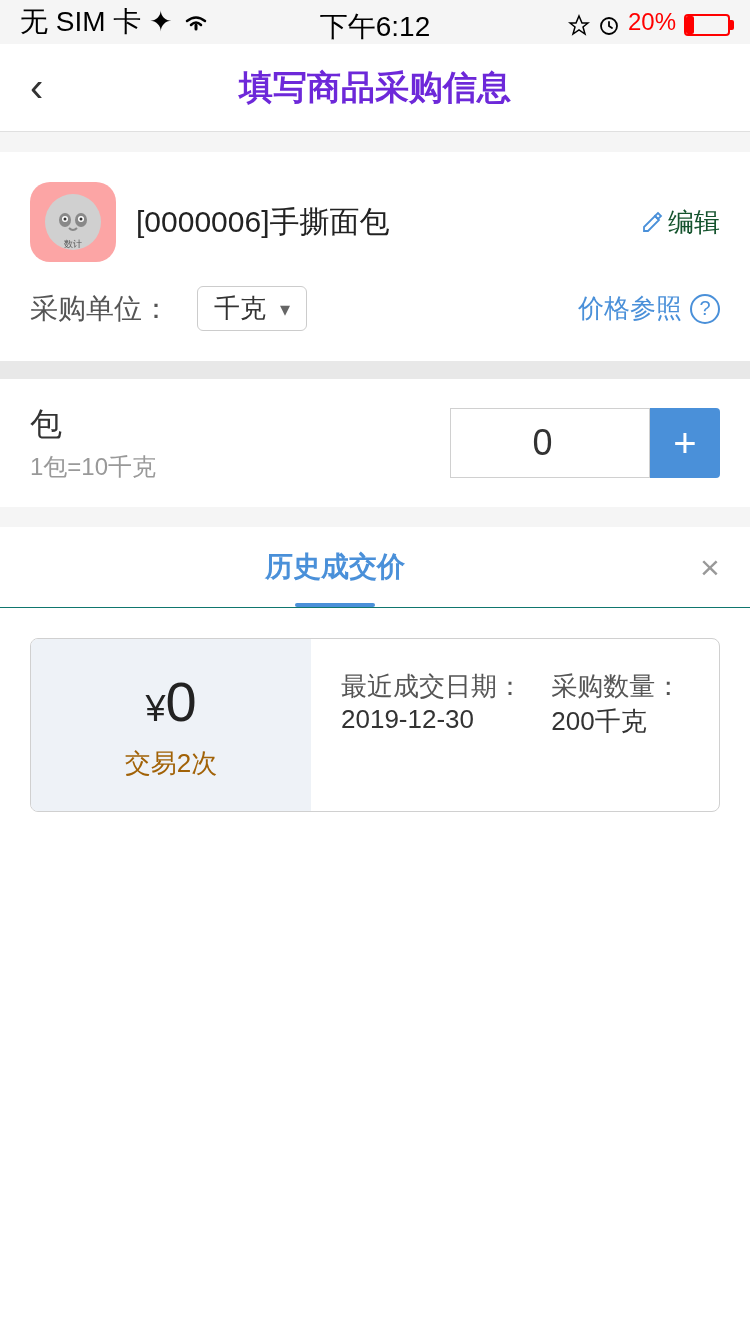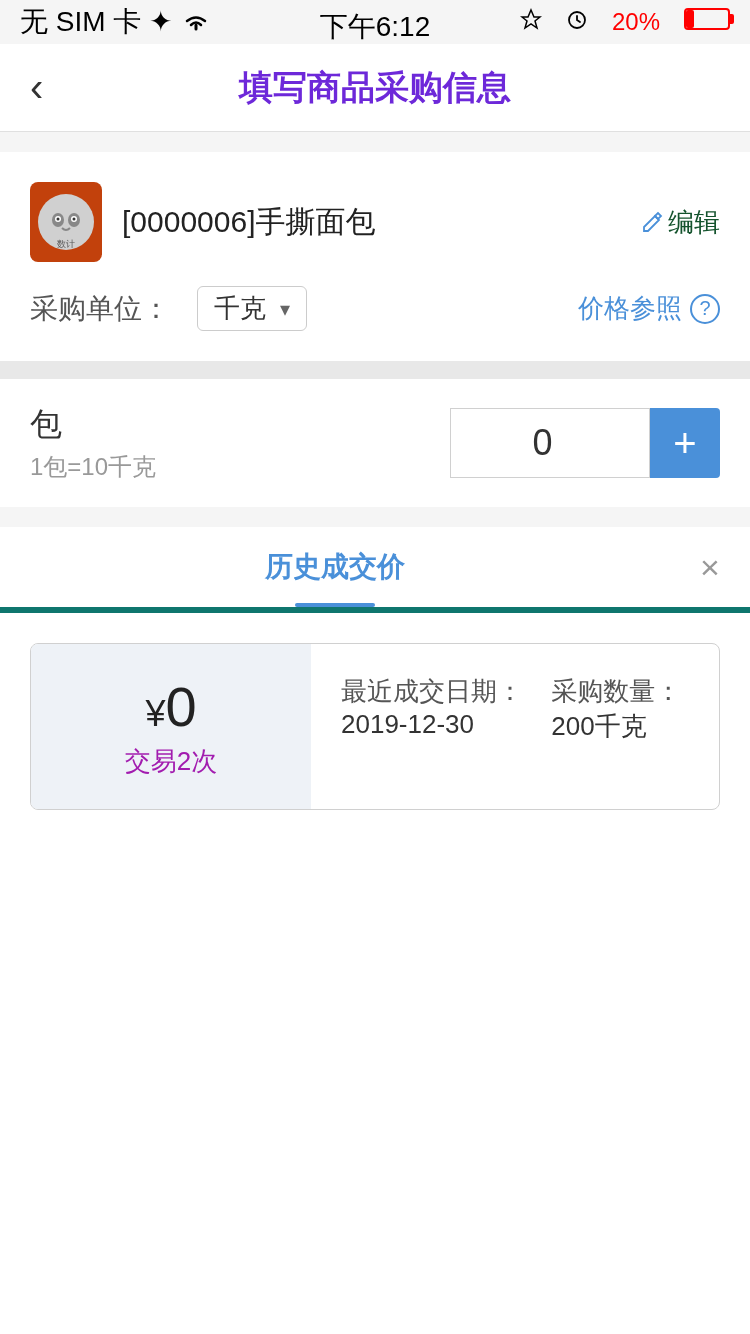--- a/index.html
+++ b/index.html
@@ -34,22 +34,22 @@
       font-size: 28px;
       font-weight: 500;
       color: #000;
       position: absolute;
       left: 50%;
       transform: translateX(-50%);
       top: 8px;
     }
     .status-right {
       display: flex;
-      align-items: flex-start;
-      gap: 24px;
+      align-items: flex-end;
+      gap: 8px;
       font-size: 24px;
     }
     .battery-icon {
       width: 46px;
       height: 22px;
       border: 2px solid #f00;
       border-radius: 4px;
       position: relative;
       display: inline-block;
     }
@@ -106,24 +106,24 @@
       align-items: center;
       justify-content: space-between;
       margin-bottom: 24px;
     }
     .product-header-left {
       display: flex;
       align-items: center;
       gap: 20px;
     }
     .product-thumbnail {
-      width: 72px;
+      width: 86px;
       height: 80px;
-      background: #c2410c;
-      border-radius: 8px;
+      background: #fca5a5;
+      border-radius: 20px;
       display: flex;
       align-items: center;
       justify-content: center;
       overflow: hidden;
     }
     .product-name {
       font-size: 30px;
       font-weight: 500;
       color: #222;
     }
@@ -246,21 +246,21 @@
     }
 
     
     .tab-section {
       background: #fff;
       margin-top: 20px;
     }
     .tab-bar {
       display: flex;
       align-items: center;
-      border-bottom: 6px solid #0f766e;
+      border-bottom: 1px solid #0f766e;
       position: relative;
     }
     .tab-item {
       flex: 1;
       height: 80px;
       display: flex;
       align-items: center;
       justify-content: center;
       font-size: 28px;
       color: #999;
@@ -316,22 +316,22 @@
     .price-amount {
       font-size: 56px;
       font-weight: 400;
       color: #222;
     }
     .price-amount .currency {
       font-size: 36px;
     }
     .trade-count {
       font-size: 26px;
-      color: #a21caf;
-      margin-top: 5px;
+      color: #a16207;
+      margin-top: 12px;
     }
     .price-card-right {
       flex: 1;
       padding: 30px 30px;
       display: flex;
       flex-direction: row;
       gap: 18px;
     }
     .price-detail-row {
       font-size: 26px;

